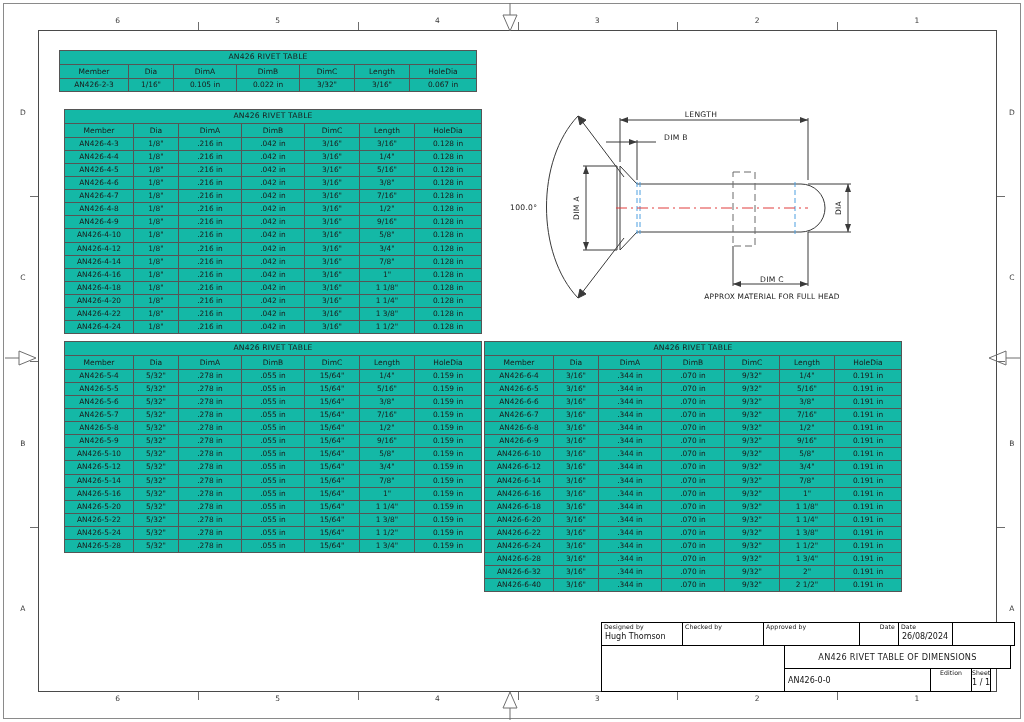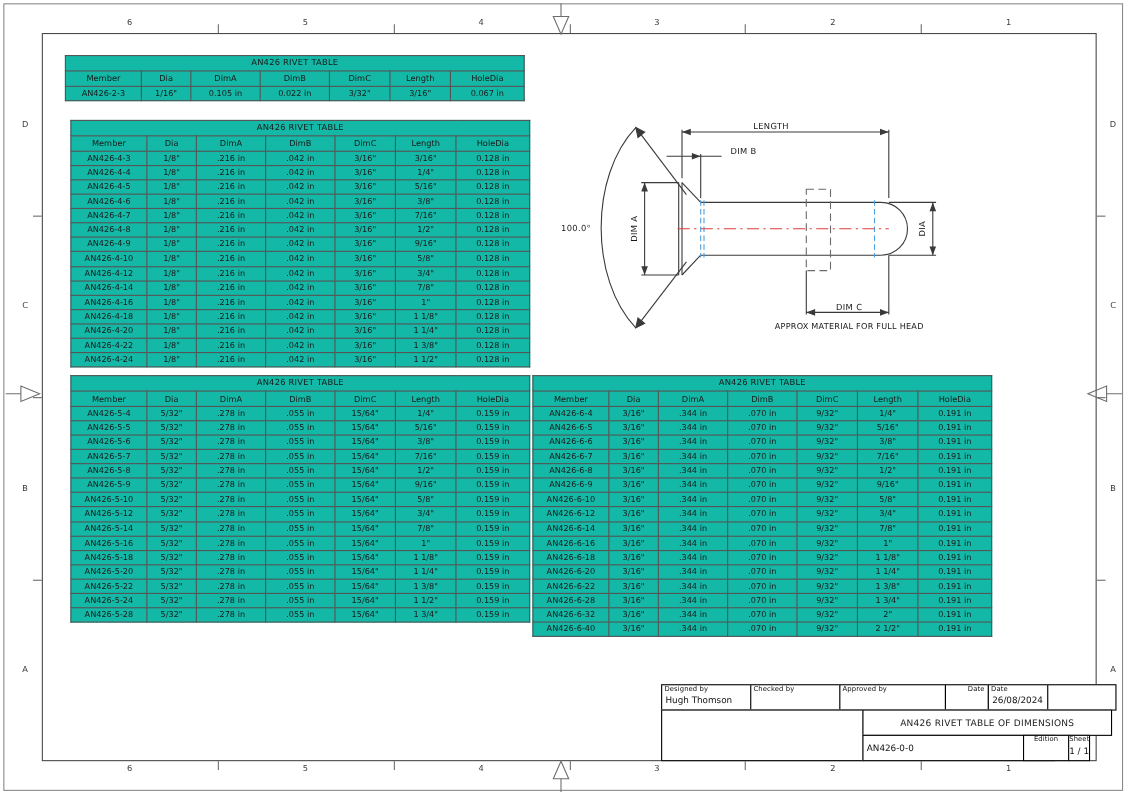--- a/index.html
+++ b/index.html
@@ -402,29 +402,20 @@
         <tr>
           <td class="c-member">AN426-5-16</td>
           <td class="c-dia">5/32"</td>
           <td class="c-dima">.278 in</td>
           <td class="c-dimb">.055 in</td>
           <td class="c-dimc">15/64"</td>
           <td class="c-len">1"</td>
           <td class="c-hole">0.159 in</td>
         </tr>
         <tr>
-          <td class="c-member">AN426-5-18</td>
-          <td class="c-dia">5/32"</td>
-          <td class="c-dima">.278 in</td>
-          <td class="c-dimb">.055 in</td>
-          <td class="c-dimc">15/64"</td>
-          <td class="c-len">1 1/8"</td>
-          <td class="c-hole">0.159 in</td>
-        </tr>
-        <tr>
           <td class="c-member">AN426-5-20</td>
           <td class="c-dia">5/32"</td>
           <td class="c-dima">.278 in</td>
           <td class="c-dimb">.055 in</td>
           <td class="c-dimc">15/64"</td>
           <td class="c-len">1 1/4"</td>
           <td class="c-hole">0.159 in</td>
         </tr>
         <tr>
           <td class="c-member">AN426-5-22</td>
@@ -578,20 +569,29 @@
           <td class="c-len">1 1/4"</td>
           <td class="c-hole">0.191 in</td>
         </tr>
         <tr>
           <td class="c-member">AN426-6-22</td>
           <td class="c-dia">3/16"</td>
           <td class="c-dima">.344 in</td>
           <td class="c-dimb">.070 in</td>
           <td class="c-dimc">9/32"</td>
           <td class="c-len">1 3/8"</td>
+          <td class="c-hole">0.191 in</td>
+        </tr>
+        <tr>
+          <td class="c-member">AN426-6-24</td>
+          <td class="c-dia">3/16"</td>
+          <td class="c-dima">.344 in</td>
+          <td class="c-dimb">.070 in</td>
+          <td class="c-dimc">9/32"</td>
+          <td class="c-len">1 1/2"</td>
           <td class="c-hole">0.191 in</td>
         </tr>
         <tr>
           <td class="c-member">AN426-6-28</td>
           <td class="c-dia">3/16"</td>
           <td class="c-dima">.344 in</td>
           <td class="c-dimb">.070 in</td>
           <td class="c-dimc">9/32"</td>
           <td class="c-len">1 3/4"</td>
           <td class="c-hole">0.191 in</td>

